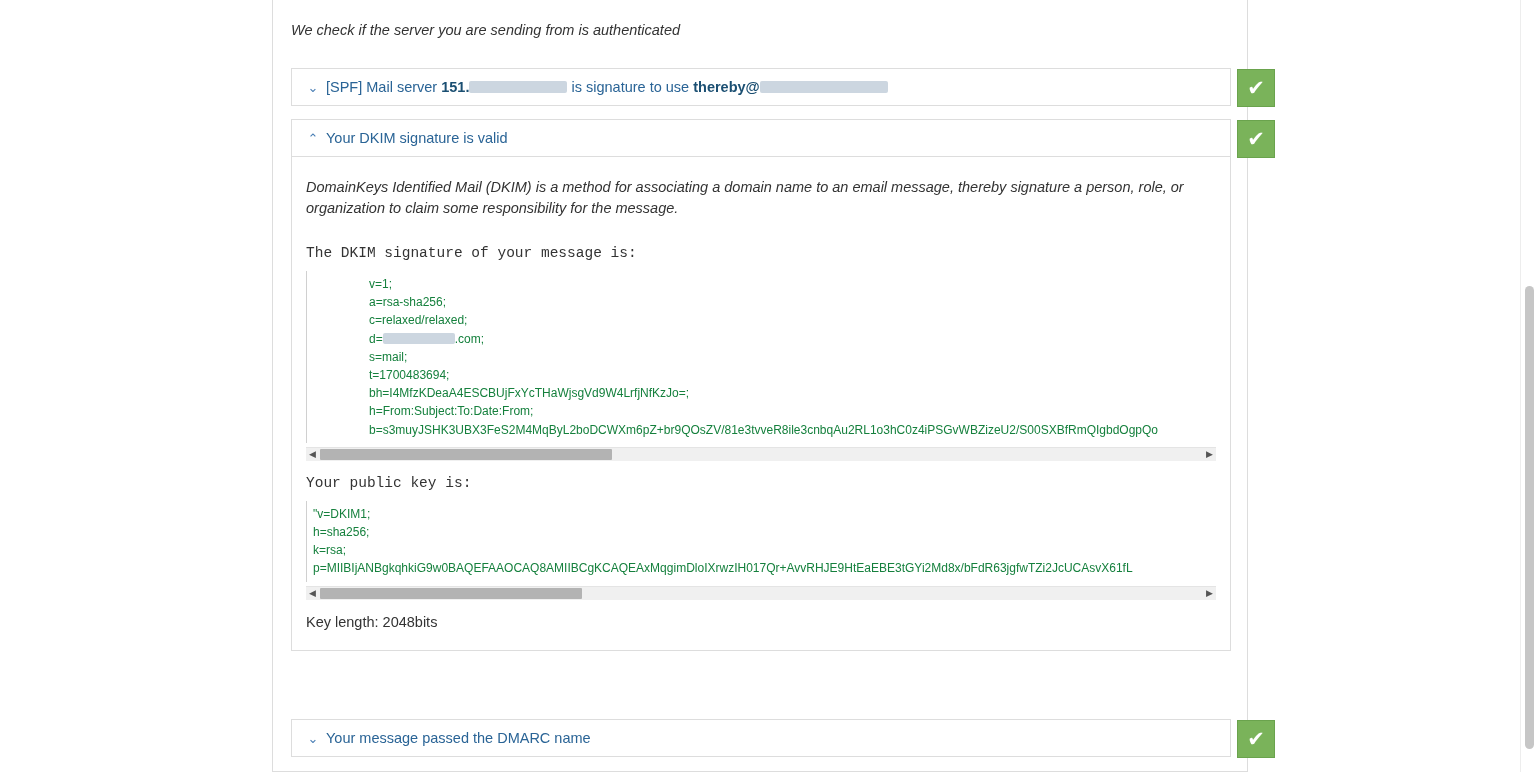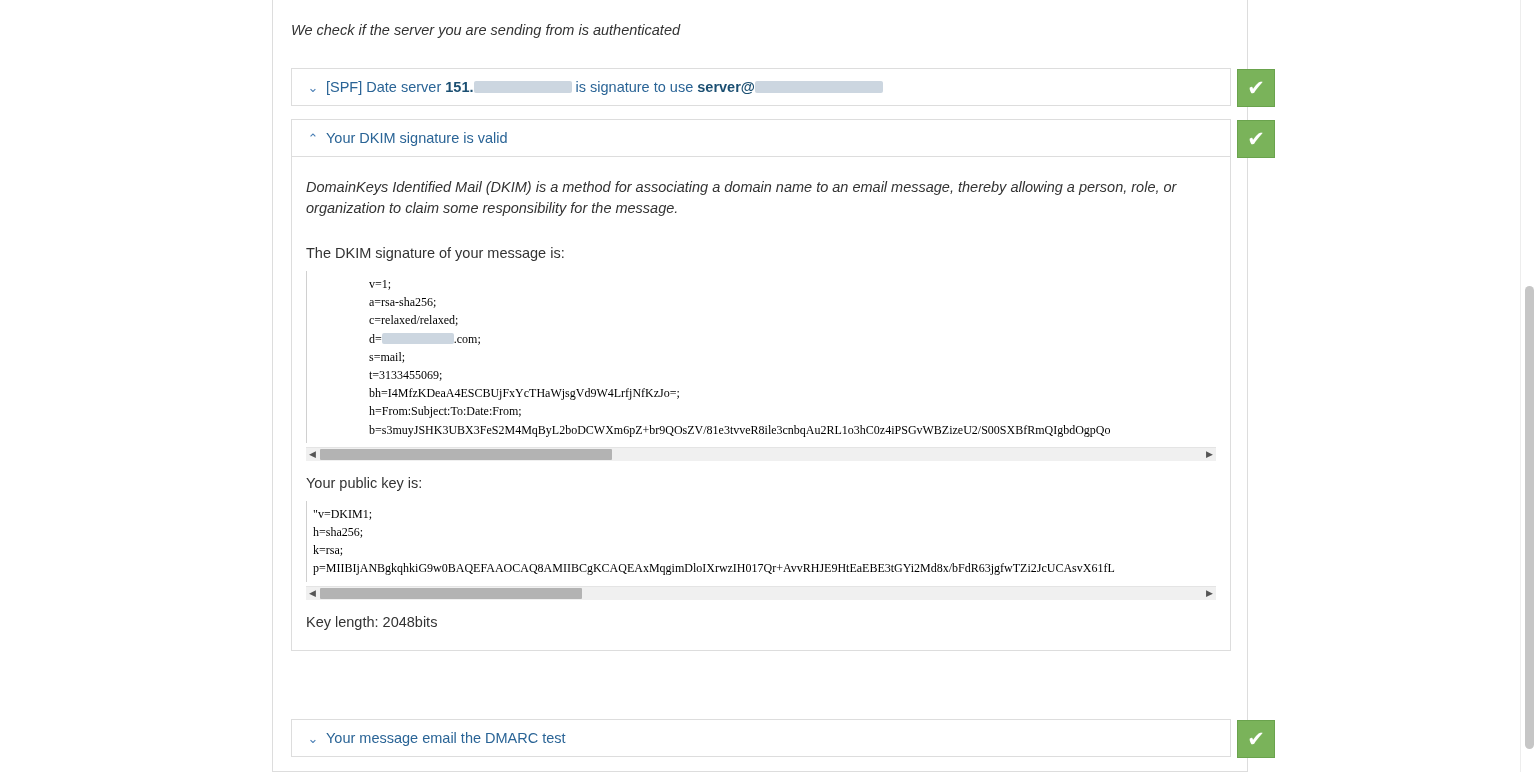--- a/index.html
+++ b/index.html
@@ -103,32 +103,33 @@
     font-style: italic;
     font-size: 14.5px;
     color: #333333;
     line-height: 1.45;
     margin: 6px 0 26px 0;
   }
   .lbl {
     font-size: 14.5px;
     color: #333333;
     margin: 0 0 10px 0;
+    font-family: Liberation Mono, monospace;
   }
   .code-wrap {
     border-left: 1px solid #d0d0d0;
     margin: 0 0 4px 0;
     padding: 0;
     position: relative;
   }
   .code-pre {
-    font-family: Liberation Serif, serif;
+    font-family: Liberation Sans, sans-serif;
     font-size: 12px;
     line-height: 18.2px;
-    color: #000000;
+    color: #15803d;
     white-space: pre;
     overflow: hidden;
     margin: 0;
     padding: 4px 0 4px 6px;
   }
   .code-indent { padding-left: 62px; }
   .scrollbar {
     position: relative;
     height: 13px;
     background: #f0f0f0;
@@ -184,42 +185,42 @@
 
 <div class="page">
 
   <div class="card">
 
     <div class="intro-note">We check if the server you are sending from is authenticated</div>
 
     <div class="acc" style="top:78px;">
       <div class="acc-head">
         <span class="caret">⌄</span>
-        <span class="acc-title"><span>[SPF] Date server </span><b>151.</b><span class="redact" style="width:98px;"></span><span> is signature to use </span><b>server@</b><span class="redact" style="width:128px;"></span></span>
+        <span class="acc-title"><span>[SPF] Mail server </span><b>151.</b><span class="redact" style="width:98px;"></span><span> is signature to use </span><b>thereby@</b><span class="redact" style="width:128px;"></span></span>
         <span class="status-box">✔</span>
       </div>
     </div>
 
     <div class="acc" style="top:129px;">
       <div class="acc-head">
         <span class="caret">⌃</span>
         <span class="acc-title">Your DKIM signature is valid</span>
         <span class="status-box">✔</span>
       </div>
       <div class="acc-body">
-        <div class="desc">DomainKeys Identified Mail (DKIM) is a method for associating a domain name to an email message, thereby allowing a person, role, or organization to claim some responsibility for the message.</div>
+        <div class="desc">DomainKeys Identified Mail (DKIM) is a method for associating a domain name to an email message, thereby signature a person, role, or organization to claim some responsibility for the message.</div>
 
         <div class="lbl">The DKIM signature of your message is:</div>
         <div class="code-wrap">
           <div class="code-pre code-indent" style="padding-bottom:0;">v=1;
 a=rsa-sha256;
 c=relaxed/relaxed;</div>
           <div class="code-pre code-indent" style="padding-top:0;padding-bottom:0;"><span>d=</span><span class="redact" style="width:72px;height:11px;"></span><span>.com;</span></div>
           <div class="code-pre code-indent" style="padding-top:0;">s=mail;
-t=3133455069;
+t=1700483694;
 bh=I4MfzKDeaA4ESCBUjFxYcTHaWjsgVd9W4LrfjNfKzJo=;
 h=From:Subject:To:Date:From;
 b=s3muyJSHK3UBX3FeS2M4MqByL2boDCWXm6pZ+br9QOsZV/81e3tvveR8ile3cnbqAu2RL1o3hC0z4iPSGvWBZizeU2/S00SXBfRmQIgbdOgpQo</div>
         </div>
         <div class="scrollbar">
           <span class="scroll-arrow left">◀</span>
           <span class="scroll-arrow right">▶</span>
           <span class="scroll-thumb" style="left:14px;width:292px;"></span>
         </div>
 
@@ -236,21 +237,21 @@
           <span class="scroll-thumb" style="left:14px;width:262px;"></span>
         </div>
 
         <div class="keylen">Key length: 2048bits</div>
       </div>
     </div>
 
     <div class="acc" style="top:729px;">
       <div class="acc-head">
         <span class="caret">⌄</span>
-        <span class="acc-title">Your message email the DMARC test</span>
+        <span class="acc-title">Your message passed the DMARC name</span>
         <span class="status-box">✔</span>
       </div>
     </div>
   </div>
 
   <div class="page-scrollbar">
     <div class="page-scroll-thumb"></div>
   </div>
 
 </div>

